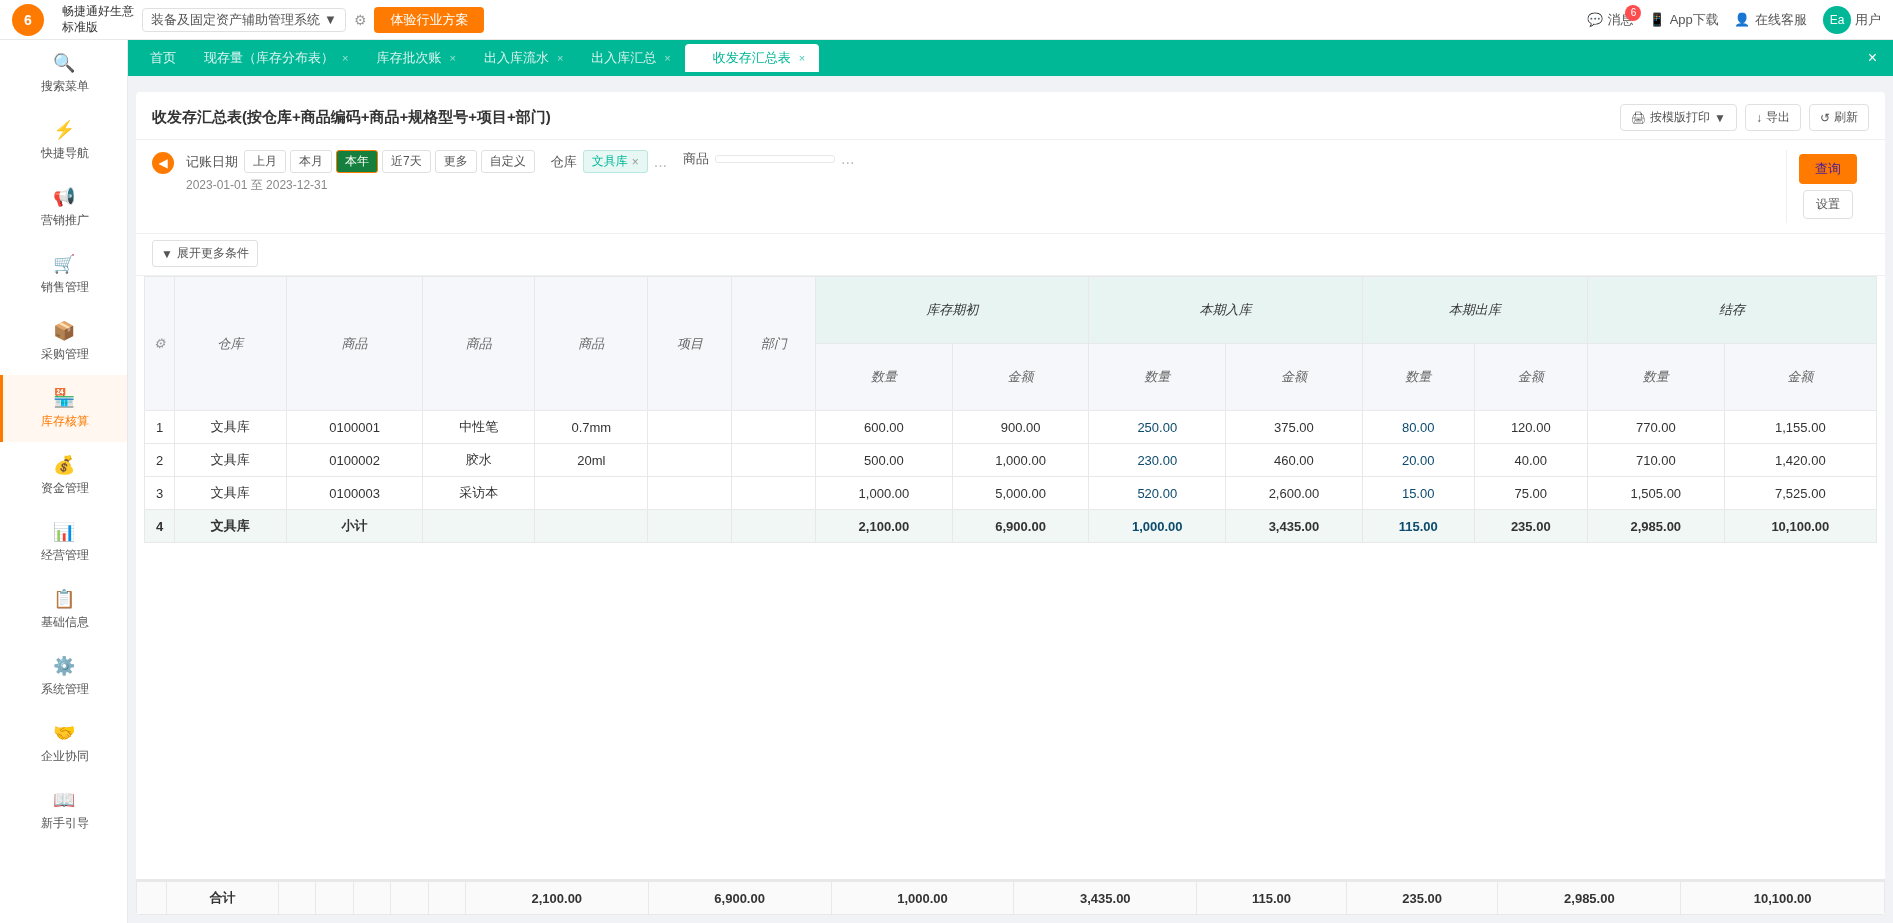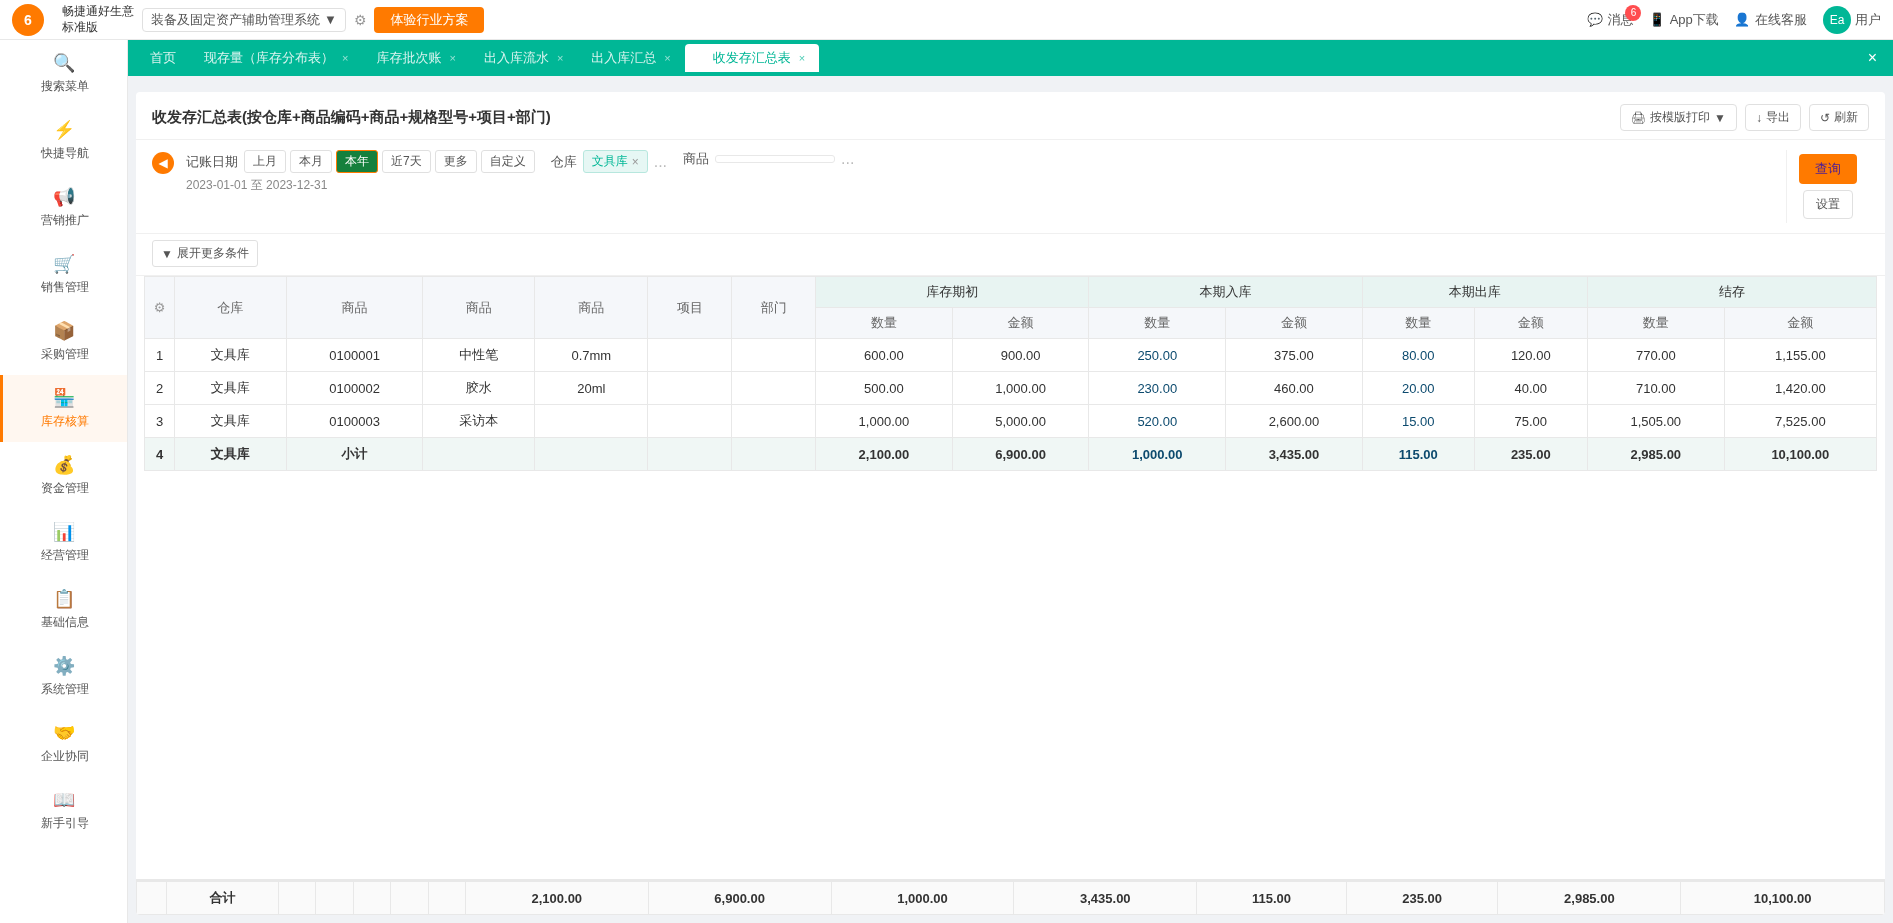--- a/index.html
+++ b/index.html
@@ -58,21 +58,21 @@
     .expand-btn { display: flex; align-items: center; gap: 4px; color: #555; font-size: 12px; cursor: pointer; padding: 4px 8px; border: 1px solid #e0e0e0; border-radius: 3px; background: #fff; }
 
     
     .expand-row { padding: 6px 16px 8px; border-bottom: 1px solid #f0f0f0; display: flex; align-items: center; }
     .btn-query { background: #ff7a00; color: #4c1d95; border: none; border-radius: 4px; padding: 6px 16px; font-size: 13px; cursor: pointer; white-space: nowrap; }
     .btn-settings { background: #fff; color: #555; border: 1px solid #e0e0e0; border-radius: 4px; padding: 5px 12px; font-size: 12px; cursor: pointer; }
 
     
     .table-container { flex: 1; overflow: auto; padding: 0 8px 8px; }
     table { width: 100%; border-collapse: collapse; font-size: 13px; }
-    thead th { background: #f5f7fa; color: #666; font-weight: 500; padding: 6px 6px; border: 1px solid #e8e8e8; white-space: nowrap; }
+    thead th { background: #f5f7fa; color: #666; font-weight: 500; padding: 24px 6px; border: 1px solid #e8e8e8; white-space: nowrap; font-style: italic; }
     thead th.group-header { background: #e8f4f2; color: #333; }
     tbody td { padding: 7px 6px; border: 1px solid #e8e8e8; text-align: center; color: #333; }
     tbody tr.subtotal { background: #f0f7f5; font-weight: bold; }
     .underline { cursor: pointer; color: #0c4a6e; }
     .settings-icon-cell { color: #999; cursor: pointer; }
 
     .query-action-area { display: flex; flex-direction: column; align-items: center; gap: 6px; padding: 4px 12px; border-left: 1px solid #f0f0f0; }
   </style>
 </head>
 <body>

